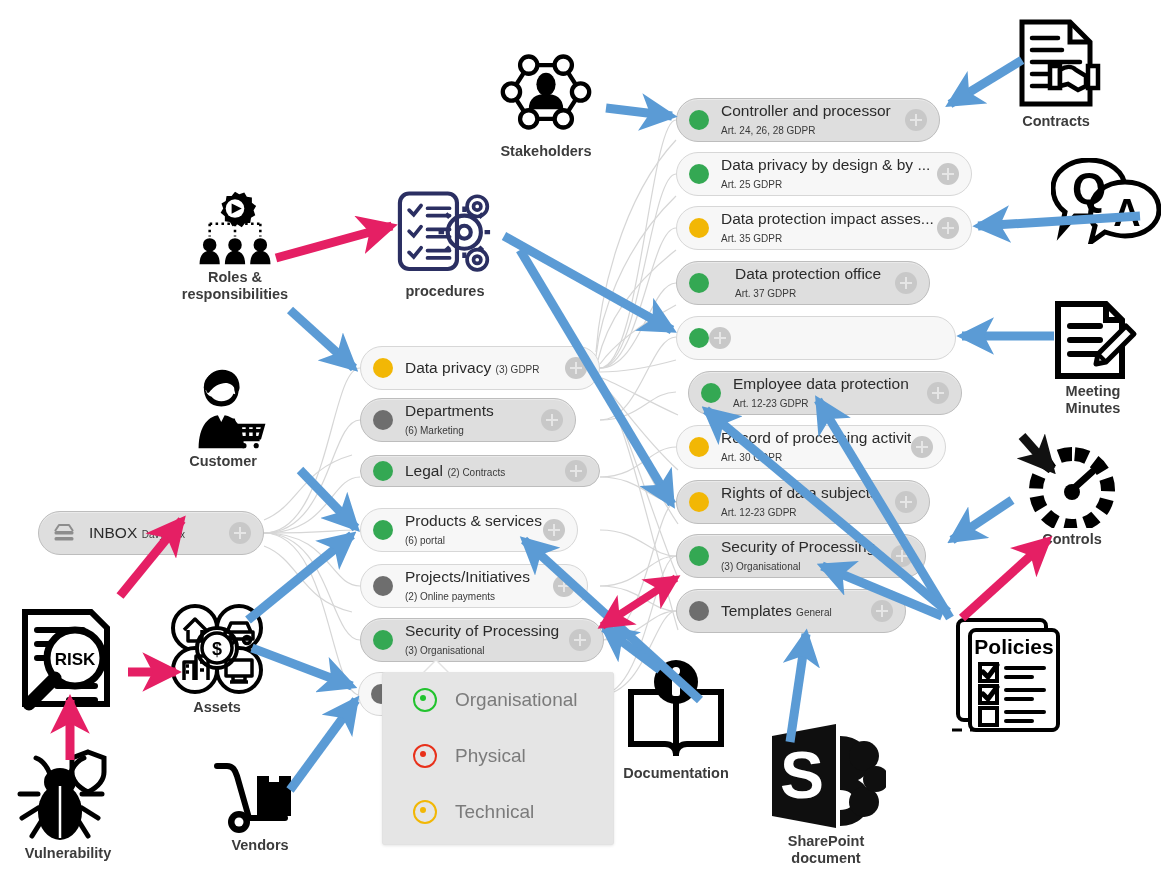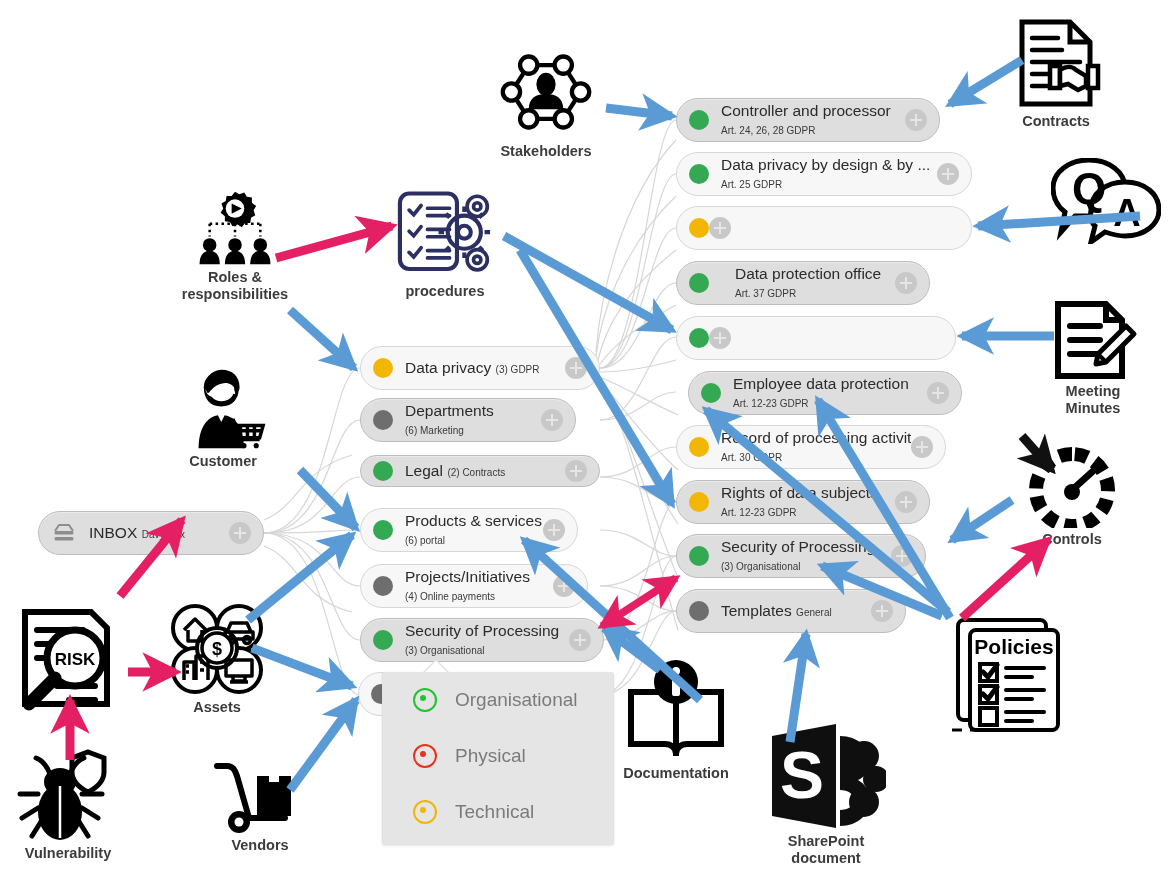--- a/index.html
+++ b/index.html
@@ -137,21 +137,21 @@
       <span class="pill-title">Products &amp; services</span>
       <span class="pill-sub">(6)  portal</span>
     </span>
     <span class="plus"></span>
   </div>
 
   <div class="pill light" style="left:360px;top:564px;width:228px;height:44px;">
     <span class="dot grey"></span>
     <span class="pill-txt">
       <span class="pill-title">Projects/Initiatives</span>
-      <span class="pill-sub">(4) Online payments</span>
+      <span class="pill-sub">(2) Online payments</span>
     </span>
     <span class="plus"></span>
   </div>
 
   <div class="pill shaded" style="left:360px;top:618px;width:244px;height:44px;">
     <span class="dot green"></span>
     <span class="pill-txt">
       <span class="pill-title">Security of Processing</span>
       <span class="pill-sub">(3) Organisational</span>
     </span>
@@ -180,20 +180,24 @@
     <span class="dot green"></span>
     <span class="pill-txt">
       <span class="pill-title">Data privacy by design &amp; by ...</span>
       <span class="pill-sub">Art. 25 GDPR</span>
     </span>
     <span class="plus"></span>
   </div>
 
   <div class="pill light" style="left:676px;top:206px;width:296px;height:44px;">
     <span class="dot amber"></span>
+    <span class="pill-txt">
+      <span class="pill-title">Data protection impact asses...</span>
+      <span class="pill-sub">Art. 35 GDPR</span>
+    </span>
     <span class="plus"></span>
   </div>
 
   <div class="pill shaded" style="left:676px;top:261px;width:254px;height:44px;gap:14px;">
     <span class="dot green"></span>
     <span class="pill-txt">
       <span class="pill-title">Data protection officer</span>
       <span class="pill-sub">Art. 37 GDPR</span>
     </span>
     <span class="plus"></span>

